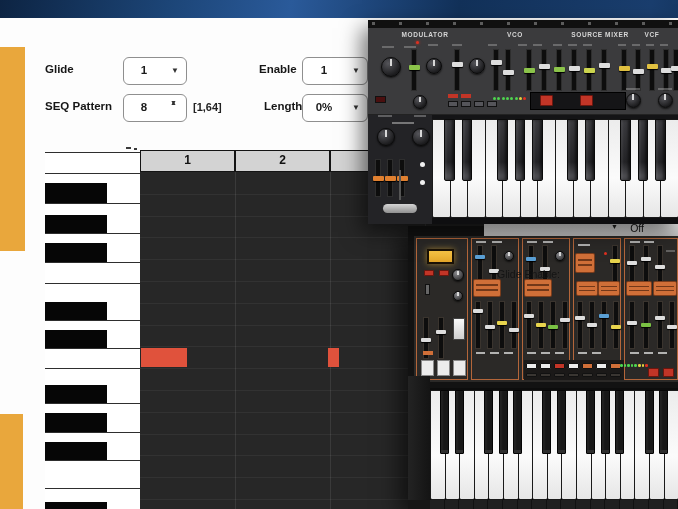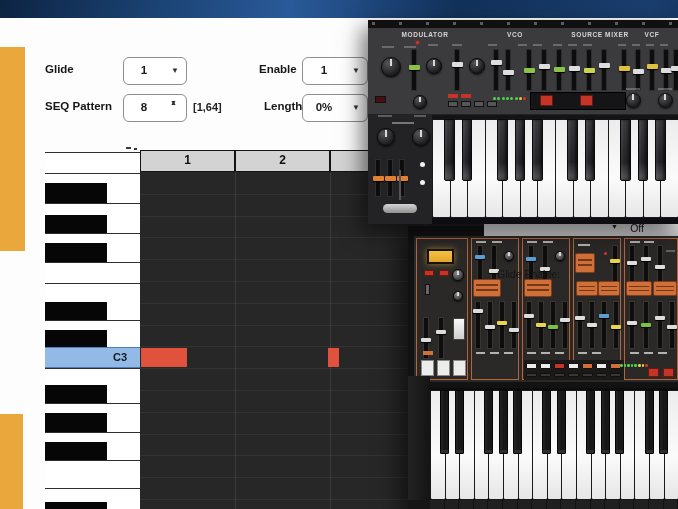--- a/index.html
+++ b/index.html
@@ -172,23 +172,20 @@
         <div class="wkey" style="left: 45px; top: 470px; width: 95px; height: 21px;"></div>
         <div class="bkey" style="left: 45px; top: 165px; width: 62px; height: 20px;"></div>
         <div class="bkey" style="left: 45px; top: 197px; width: 62px; height: 18px;"></div>
         <div class="bkey" style="left: 45px; top: 225px; width: 62px; height: 19px;"></div>
         <div class="bkey" style="left: 45px; top: 284px; width: 62px; height: 18px;"></div>
         <div class="bkey" style="left: 45px; top: 312px; width: 62px; height: 18px;"></div>
         <div class="bkey" style="left: 45px; top: 367px; width: 62px; height: 18px;"></div>
         <div class="bkey" style="left: 45px; top: 395px; width: 62px; height: 19px;"></div>
         <div class="bkey" style="left: 45px; top: 424px; width: 62px; height: 18px;"></div>
         <div class="bkey" style="left: 45px; top: 484px; width: 62px; height: 7px;"></div>
-        <div class="c3row" style="left: 45px; top: 328.5px; width: 95px; height: 21.5px;">
-          <span>C3</span>
-        </div>
         <div class="note" style="left: 141px; top: 329.5px; width: 46px; height: 19.5px;"></div>
         <div class="note" style="left: 328px; top: 329.5px; width: 11px; height: 19.5px;"></div>
       </div>
   </div>
 
   <div class="glidebar">
     <span class="gl">Glide Enable:</span>
     <span class="ga">▼</span>
     <span class="gv">Off</span>
   </div>

